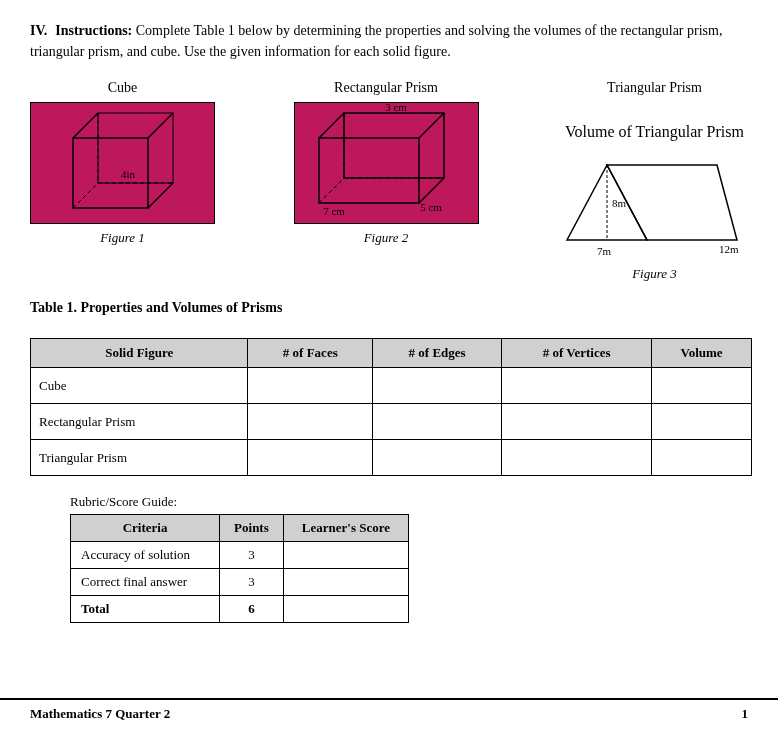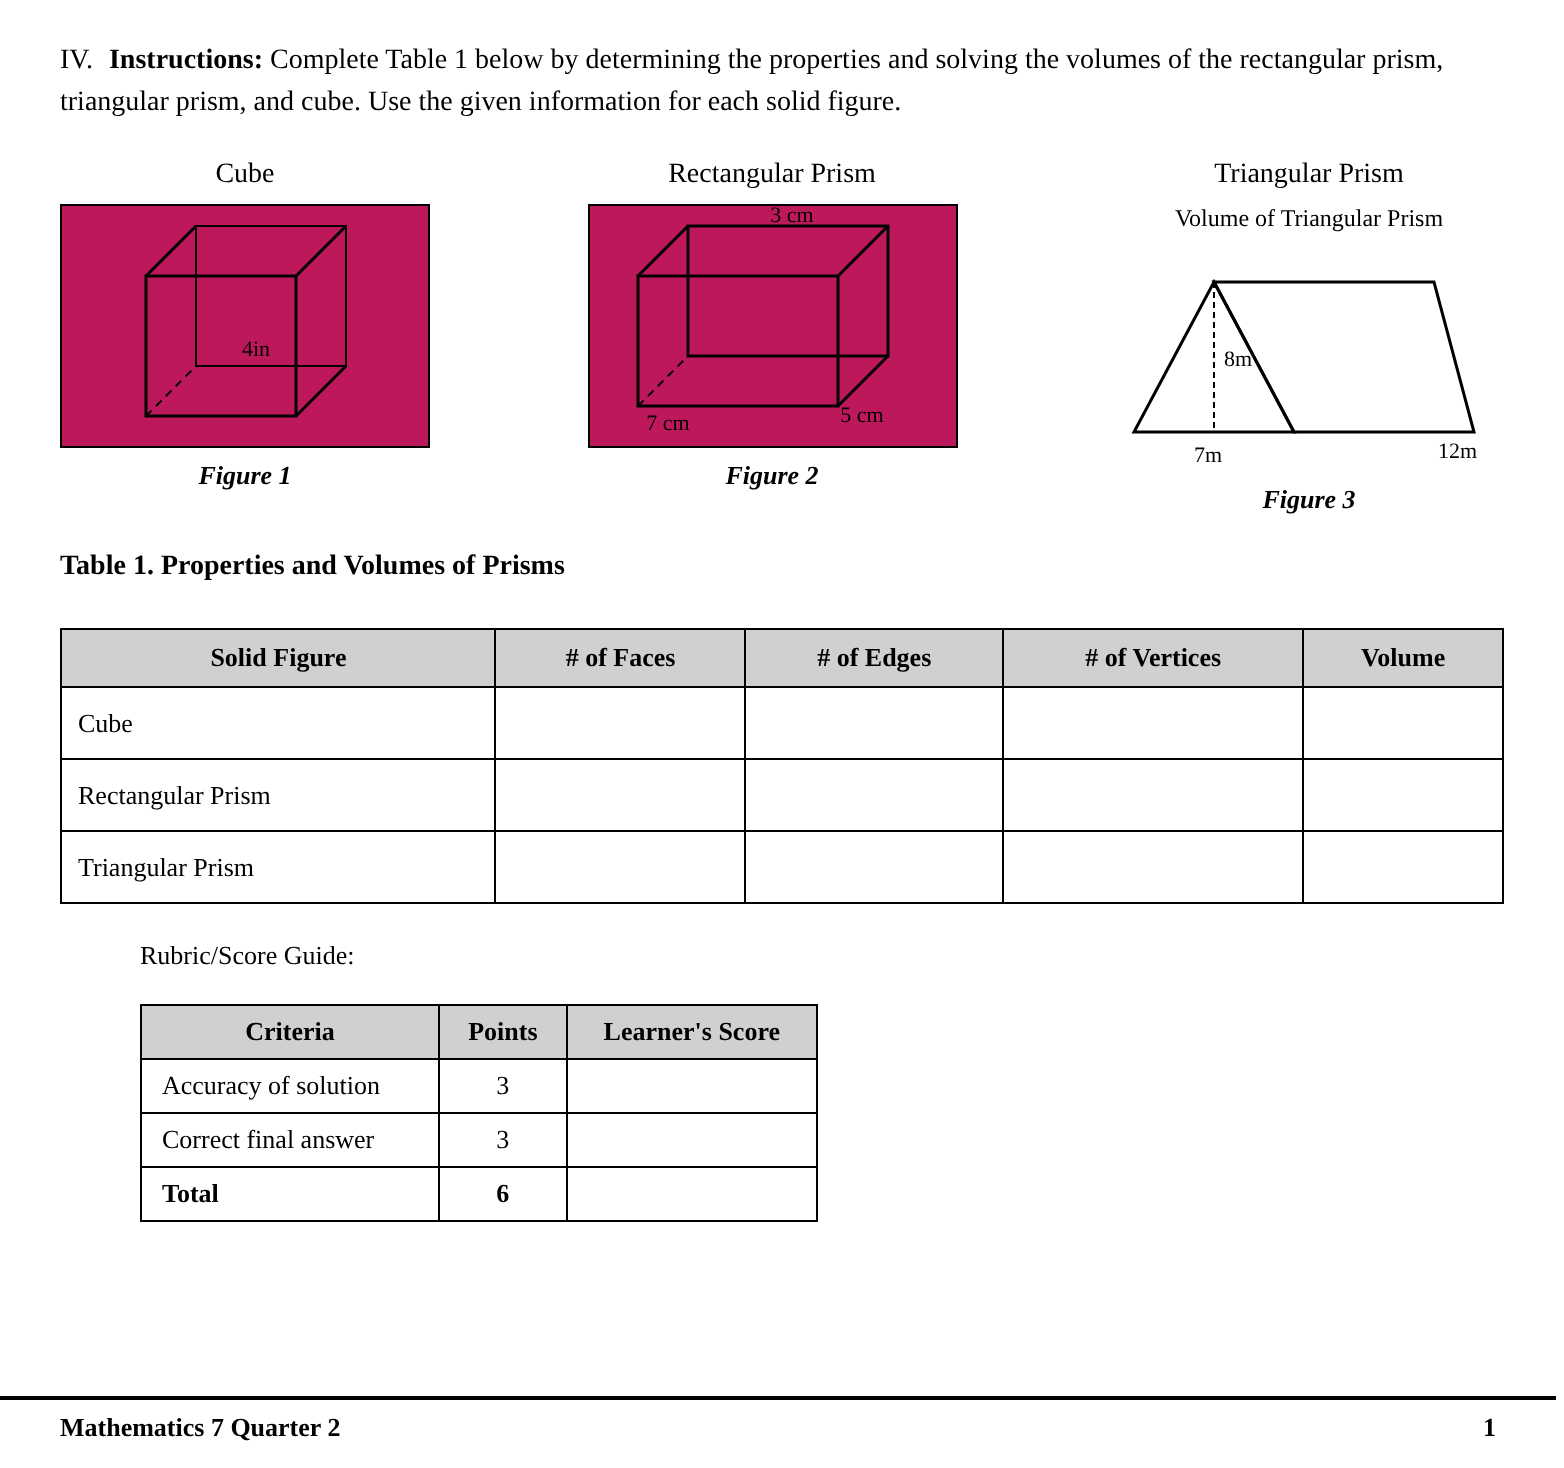--- a/index.html
+++ b/index.html
@@ -13,21 +13,21 @@
       position: relative;
     }
     .page {
       padding: 20px 30px 60px 30px;
     }
     .instructions {
       margin-bottom: 18px;
       line-height: 1.5;
     }
     .instructions .roman {
-      font-weight: normal;
+      font-weight: bold;
       margin-right: 8px;
     }
     .instructions-label {
       font-weight: bold;
     }
     .figures-row {
       display: flex;
       justify-content: space-between;
       align-items: flex-start;
       margin: 10px 0 8px 0;
@@ -49,31 +49,31 @@
       display: flex;
       align-items: flex-start;
       justify-content: center;
       background: #be185d;
       position: relative;
     }
     .figure-label {
       margin-top: 6px;
       font-size: 13px;
       font-style: italic;
-      font-weight: bold;
     }
     .figure3-block {
       display: flex;
       flex-direction: column;
       align-items: center;
     }
     .figure3-subtitle {
-      font-size: 12px;
+      font-size: 16px;
       margin-bottom: 4px;
       text-align: center;
+      margin-top: 21px;
     }
     .table-title {
       font-weight: bold;
       margin: 18px 0 22px 0;
       font-size: 14px;
     }
     table.prism-table {
       width: 100%;
       border-collapse: collapse;
       font-size: 13px;
@@ -92,21 +92,21 @@
     }
     table.prism-table td:first-child {
       padding-left: 8px;
     }
     .rubric-section {
       margin-top: 18px;
       padding-left: 40px;
     }
     .rubric-title {
       font-size: 13px;
-      margin-bottom: 16px;
+      margin-bottom: 4px;
     }
     table.rubric-table {
       border-collapse: collapse;
       font-size: 13px;
       width: 339px;
     }
     table.rubric-table th {
       border: 1px solid #000;
       background: #d0d0d0;
       font-weight: bold;

